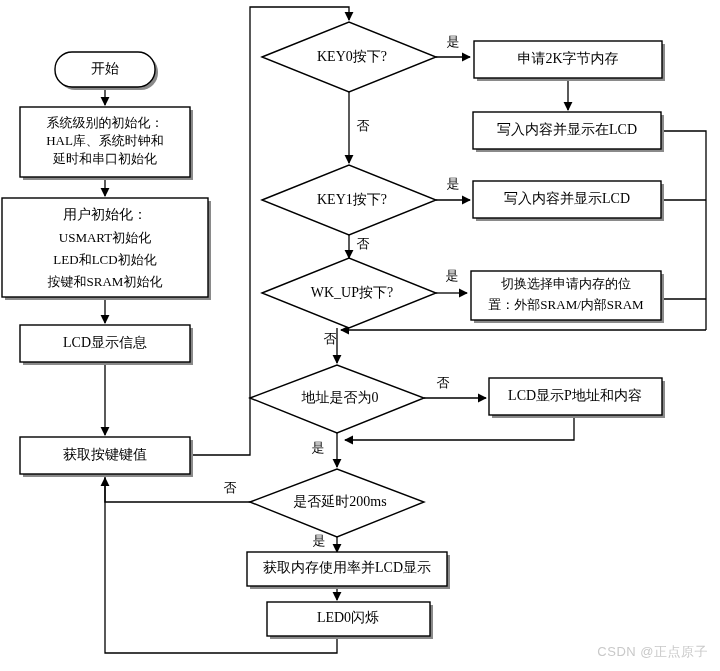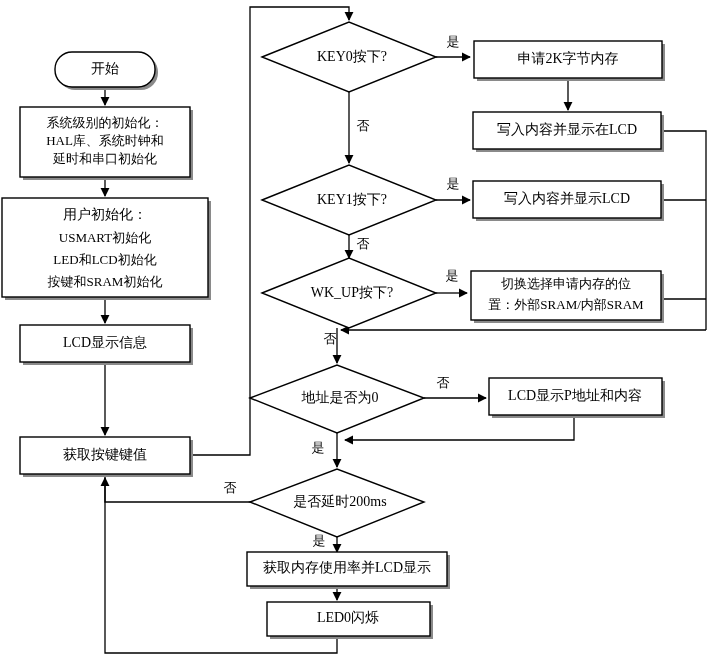--- a/index.html
+++ b/index.html
@@ -236,13 +236,14 @@
       <text class="edge-label" x="363" y="245">否</text>
       <text class="edge-label" x="452" y="277">是</text>
       <text class="edge-label" x="330" y="340">否</text>
       <text class="edge-label" x="443" y="384">否</text>
       <text class="edge-label" x="318" y="449">是</text>
       <text class="edge-label" x="230" y="489">否</text>
       <text class="edge-label" x="319" y="542">是</text>
     </g>
   </svg>
 
+  <div class="watermark">CSDN @正点原子</div>
 </div>
 
 </body></html>

